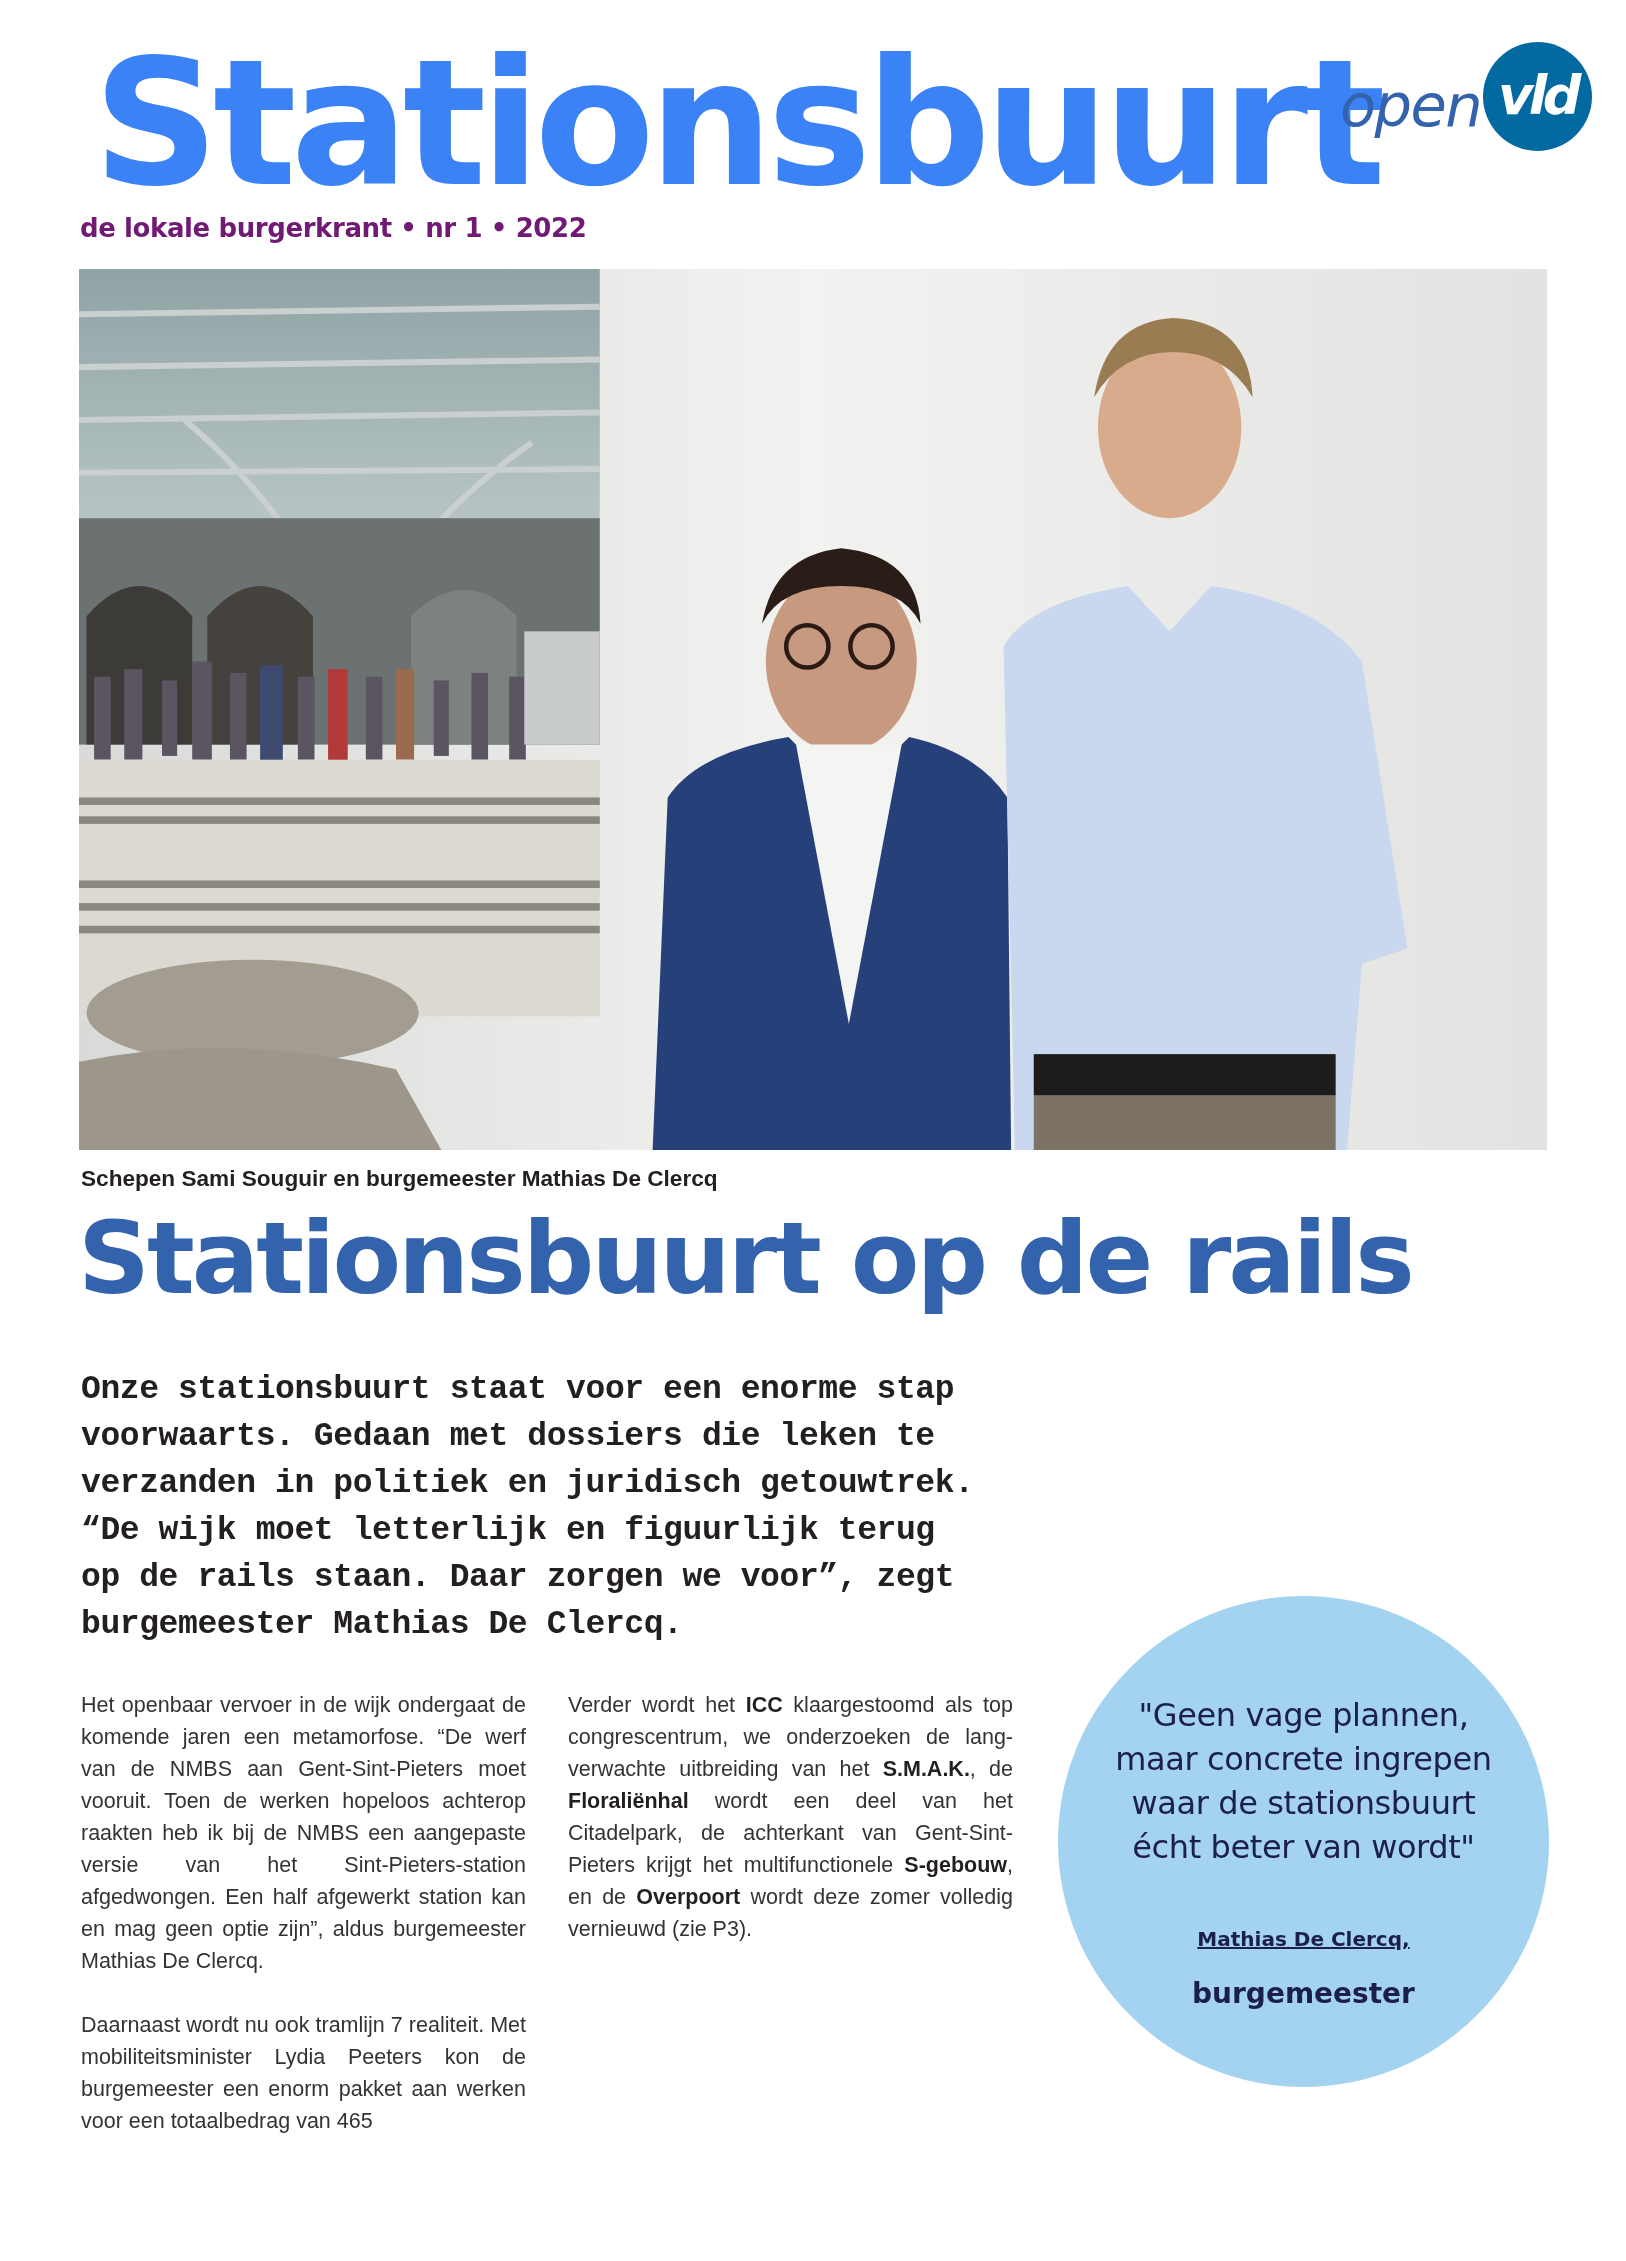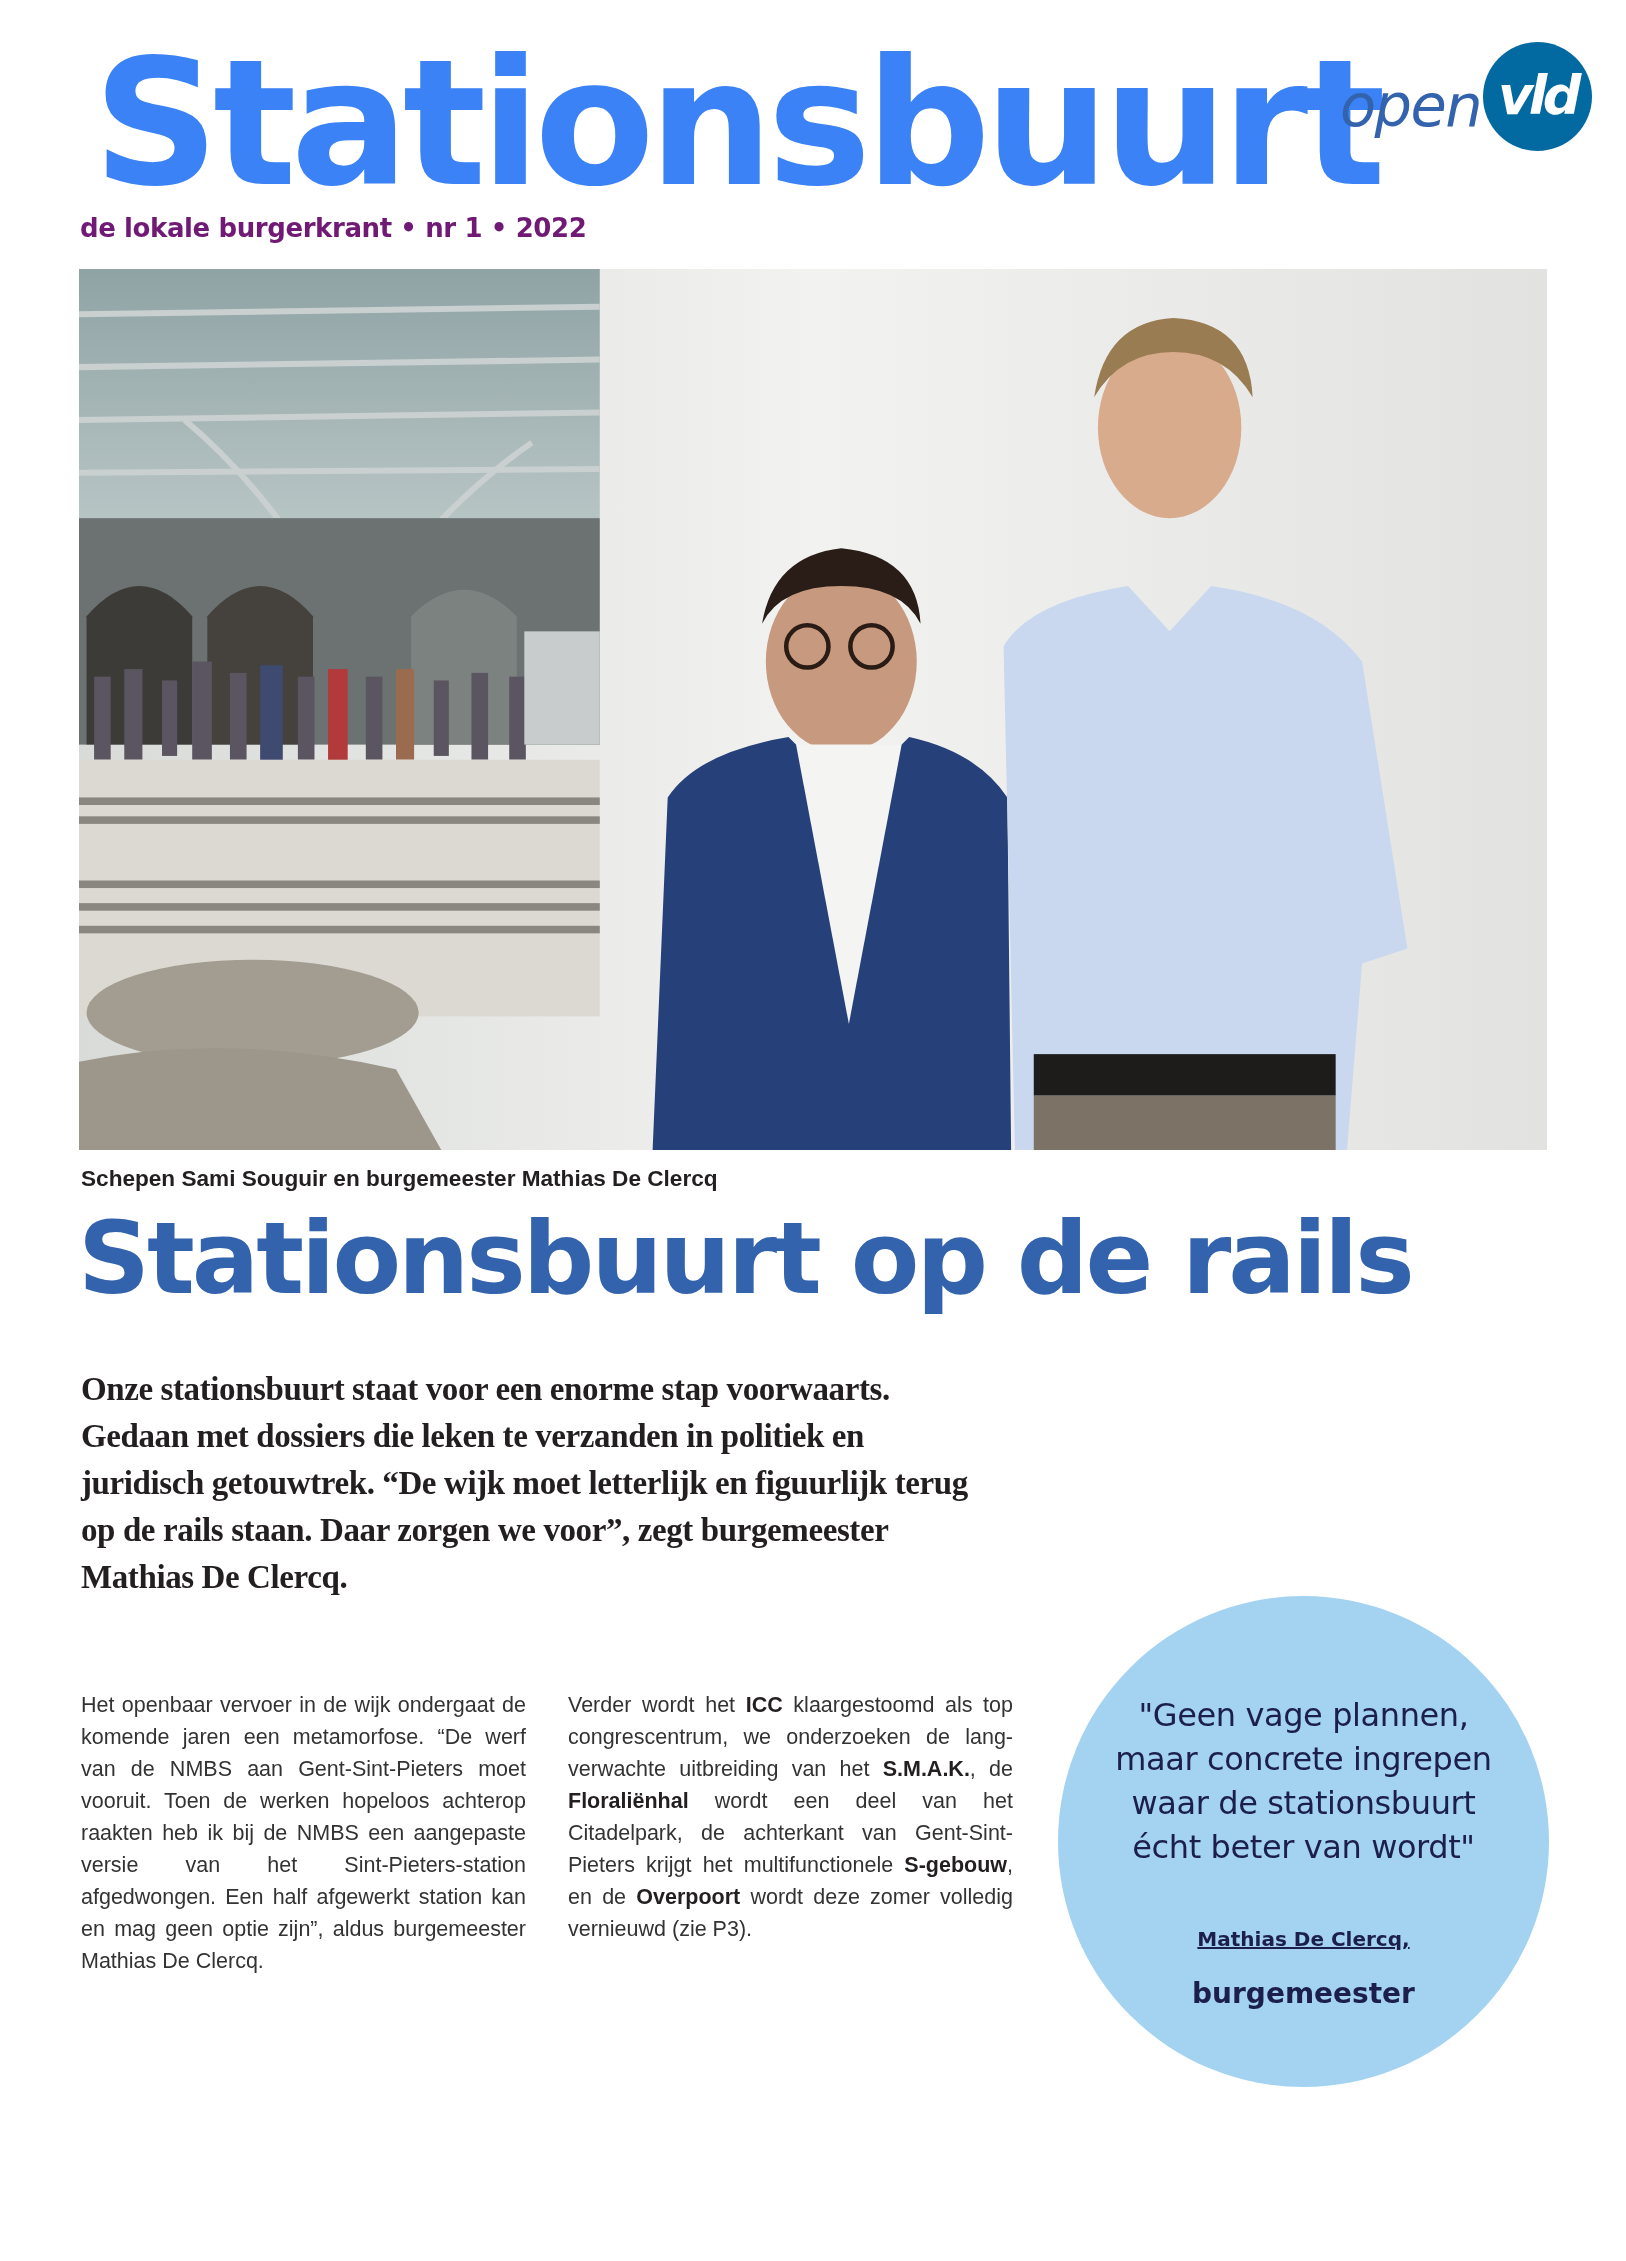--- a/index.html
+++ b/index.html
@@ -41,21 +41,21 @@
     position: absolute; left: 81px; top: 1166px;
     font-family: "Liberation Sans", sans-serif; font-weight: bold; font-size: 22.6px; color: #231f20; white-space: nowrap;
   }
   .headline {
     position: absolute; left: 78px; top: 1204px;
     font-family: "DejaVu Sans", sans-serif; font-weight: bold; font-size: 100px; line-height: 1.1;
     color: #3463ae; white-space: nowrap; letter-spacing: -3px;
   }
   .lead {
     position: absolute; left: 81px; top: 1366px; width: 898px;
-    font-family: Liberation Serif, serif; font-weight: bold; font-size: 33px; line-height: 47px;
+    font-family: Liberation Mono, monospace; font-weight: bold; font-size: 33px; line-height: 47px;
     color: #231f20; letter-spacing: -0.4px;
   }
   .col {
     position: absolute; top: 1689px; width: 445px;
     font-family: "Liberation Sans", sans-serif; font-size: 21.5px; line-height: 32px; color: #333333;
     text-align: justify;
   }
   .col p { margin: 0 0 32px 0; }
   .col-1 { left: 81px; }
   .col-2 { left: 568px; }
@@ -169,20 +169,21 @@
 </div>
 
 <div class="caption">Schepen Sami Souguir en burgemeester Mathias De Clercq</div>
 
 <h1 class="headline" style="margin:0;">Stationsbuurt op de rails</h1>
 
 <p class="lead" style="margin:0;">Onze stationsbuurt staat voor een enorme stap voorwaarts. Gedaan met dossiers die leken te verzanden in politiek en juridisch getouwtrek. “De wijk moet letterlijk en figuurlijk terug op de rails staan. Daar zorgen we voor”, zegt burgemeester Mathias De Clercq.</p>
 
 <div class="col col-1">
   <p>Het openbaar vervoer in de wijk ondergaat de komende jaren een metamorfose. “De werf van de NMBS aan Gent-Sint-Pieters moet vooruit. Toen de werken hopeloos achterop raakten heb ik bij de NMBS een aangepaste versie van het Sint-Pieters-station afgedwongen. Een half afgewerkt station kan en mag geen optie zijn”, aldus burgemeester Mathias De Clercq.</p>
+  <p>Daarnaast wordt nu ook tramlijn 7 realiteit. Met mobiliteitsminister Lydia Peeters kon de burgemeester een enorm pakket aan werken voor een totaalbedrag van 465</p>
 </div>
 
 <div class="col col-2">
   <p><span>Verder wordt het </span><b>ICC</b><span> klaargestoomd als top congrescentrum, we onderzoeken de lang-verwachte uitbreiding van het </span><b>S.M.A.K.</b><span>, de </span><b>Floraliënhal</b><span> wordt een deel van het Citadelpark, de achterkant van Gent-Sint-Pieters krijgt het multifunctionele </span><b>S-gebouw</b><span>, en de </span><b>Overpoort</b><span> wordt deze zomer volledig vernieuwd (zie P3).</span></p>
 </div>
 
 <div class="quote-circle">
   <div class="quote-text">"Geen vage plannen, maar concrete ingrepen waar de stationsbuurt écht beter van wordt"</div>
   <div class="quote-author">Mathias De Clercq,</div>
   <div class="quote-role">burgemeester</div>

